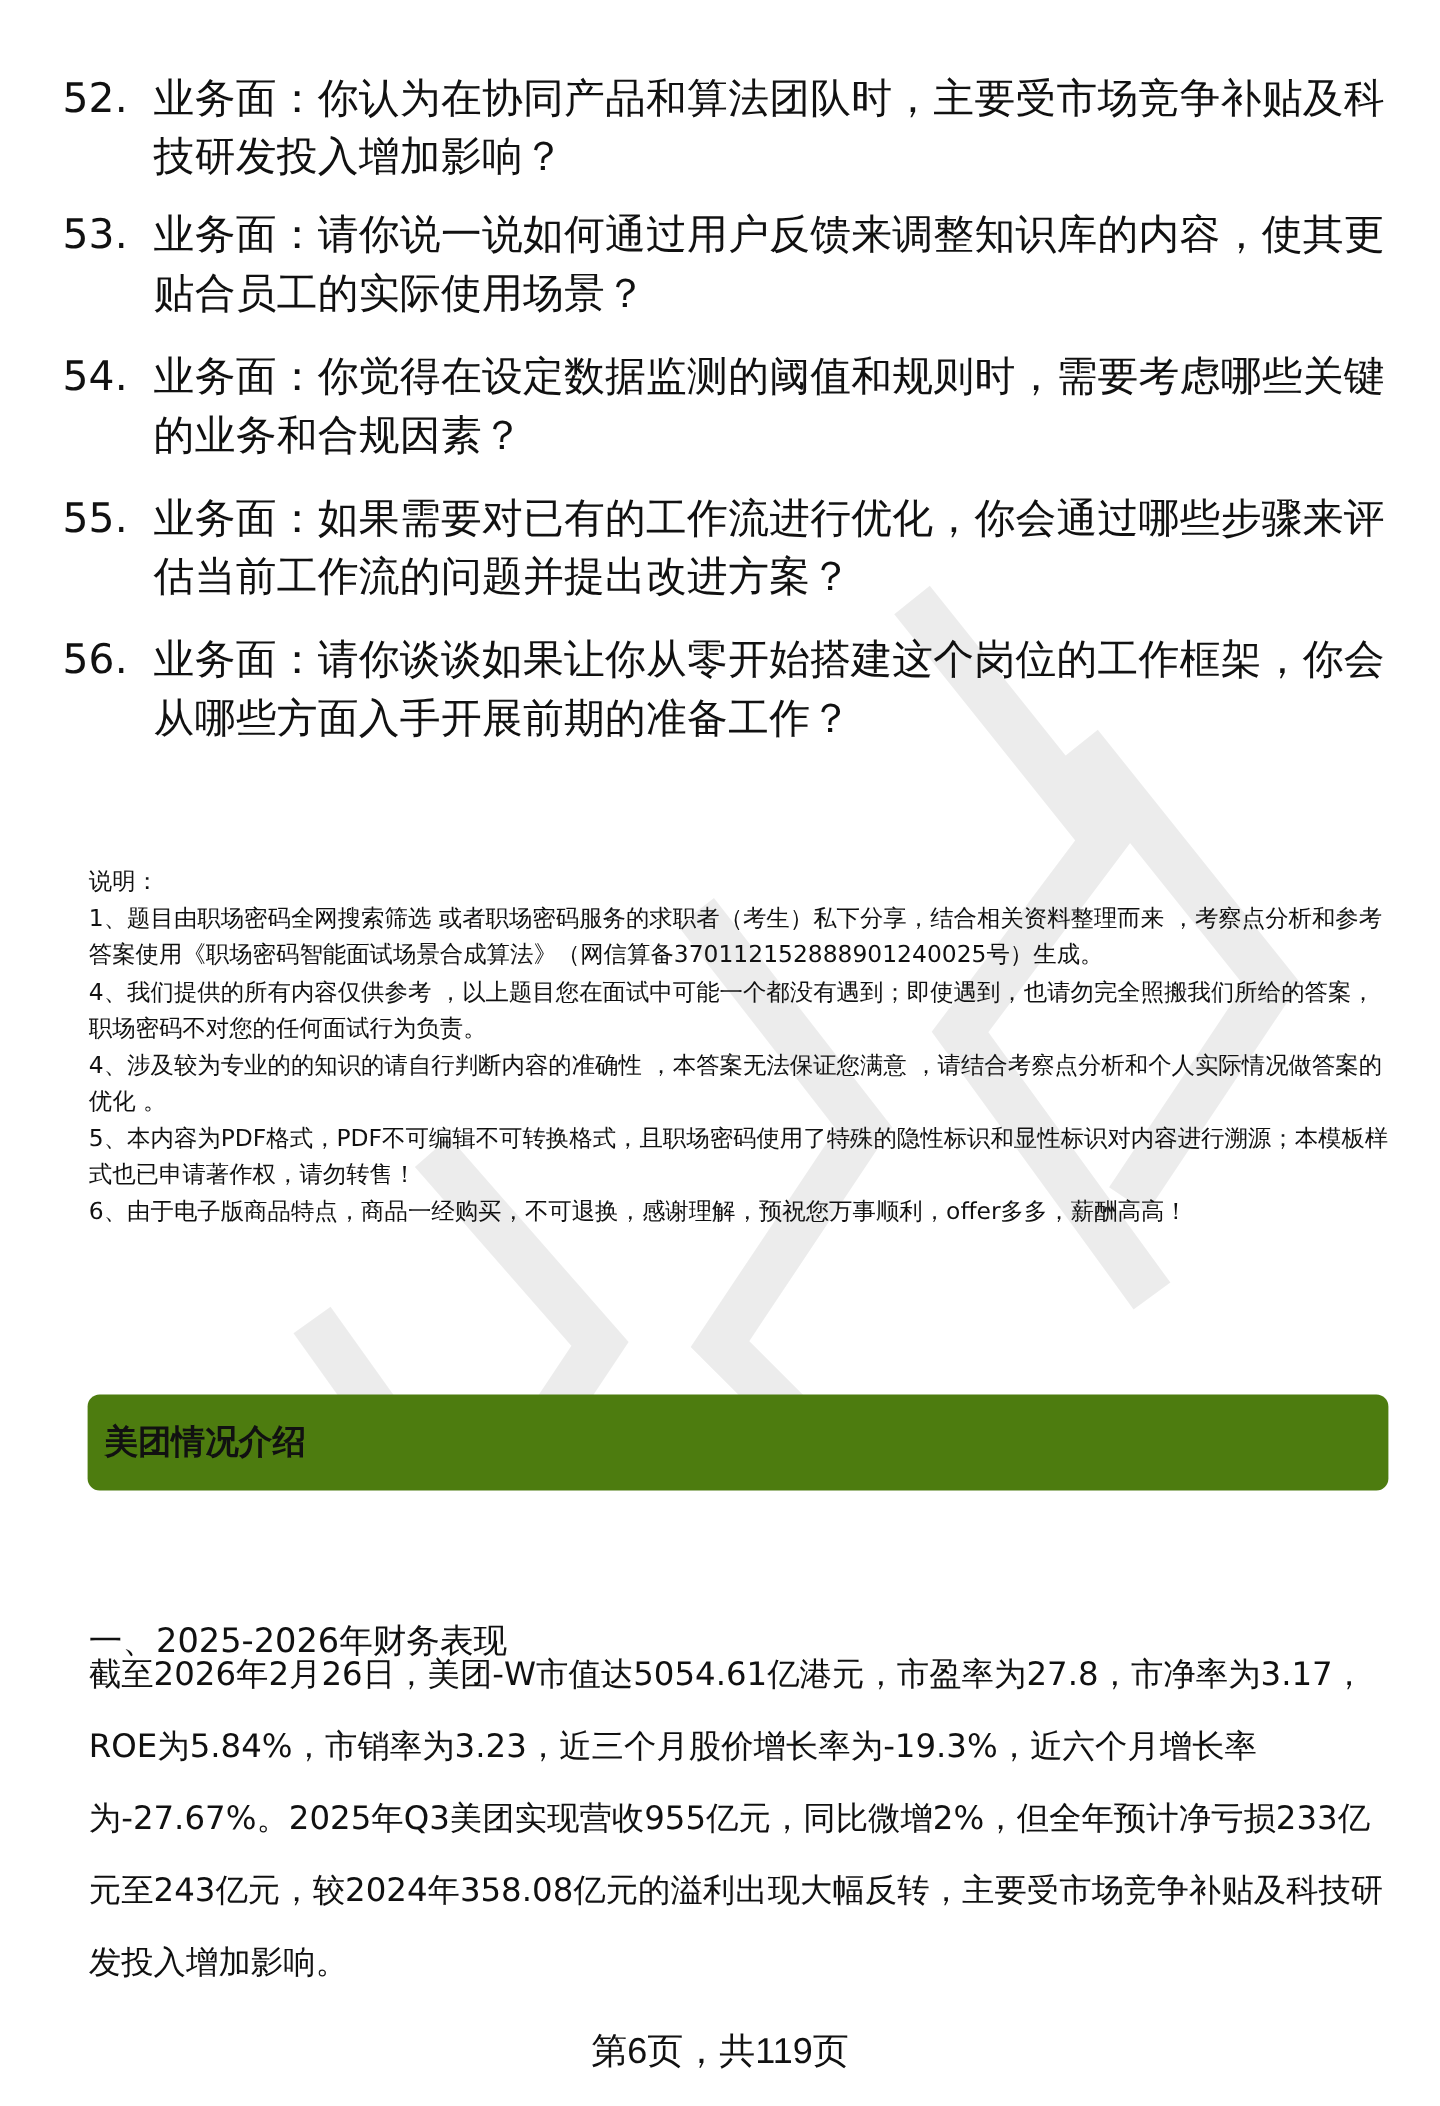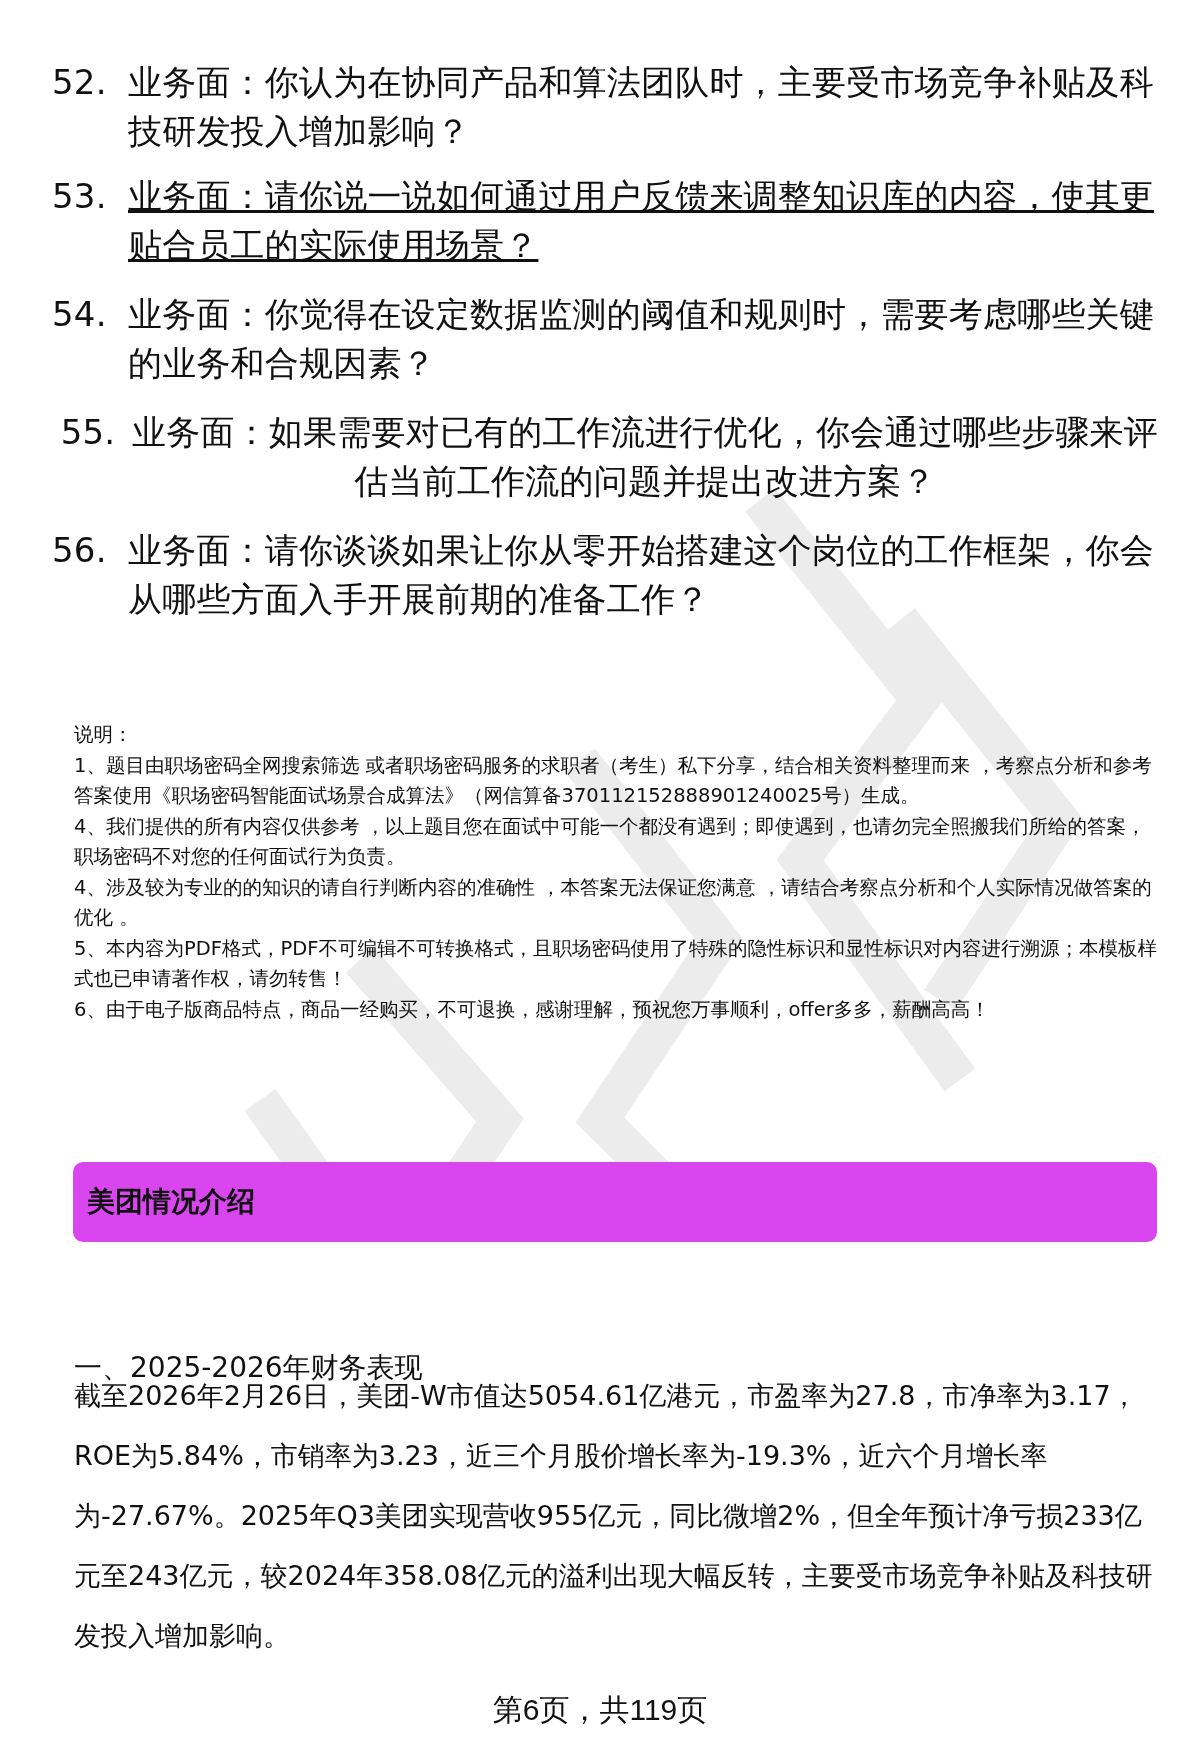--- a/index.html
+++ b/index.html
@@ -57,21 +57,21 @@
     }
     .notes p {
       margin: 0;
     }
     .section-box {
       position: absolute;
       left: 73px;
       top: 1162px;
       width: 1084px;
       height: 80px;
-      background: #d946ef;
+      background: #4d7c0f;
       border-radius: 10px;
     }
     .section-box .title {
       position: absolute;
       left: 14px;
       top: 0;
       line-height: 80px;
       font-size: 28px;
       font-weight: bold;
       color: #111111;
@@ -114,29 +114,29 @@
     <polyline points="60,620 160,760"></polyline>
   </g>
 </svg>
 
 <div class="page">
 
   <div class="question" style="top:58px;">
     <span class="num">52.</span>
     <span class="text">业务面：你认为在协同产品和算法团队时，主要受市场竞争补贴及科技研发投入增加影响？</span>
   </div>
-  <div class="question" style="top:172px;text-decoration:underline;">
+  <div class="question" style="top:172px;">
     <span class="num">53.</span>
     <span class="text">业务面：请你说一说如何通过用户反馈来调整知识库的内容，使其更贴合员工的实际使用场景？</span>
   </div>
   <div class="question" style="top:290px;">
     <span class="num">54.</span>
     <span class="text">业务面：你觉得在设定数据监测的阈值和规则时，需要考虑哪些关键的业务和合规因素？</span>
   </div>
-  <div class="question" style="top:408px;text-align:center;">
+  <div class="question" style="top:408px;">
     <span class="num">55.</span>
     <span class="text">业务面：如果需要对已有的工作流进行优化，你会通过哪些步骤来评估当前工作流的问题并提出改进方案？</span>
   </div>
   <div class="question" style="top:526px;">
     <span class="num">56.</span>
     <span class="text">业务面：请你谈谈如果让你从零开始搭建这个岗位的工作框架，你会从哪些方面入手开展前期的准备工作？</span>
   </div>
 
   <div class="notes">
     <p>说明：</p>

